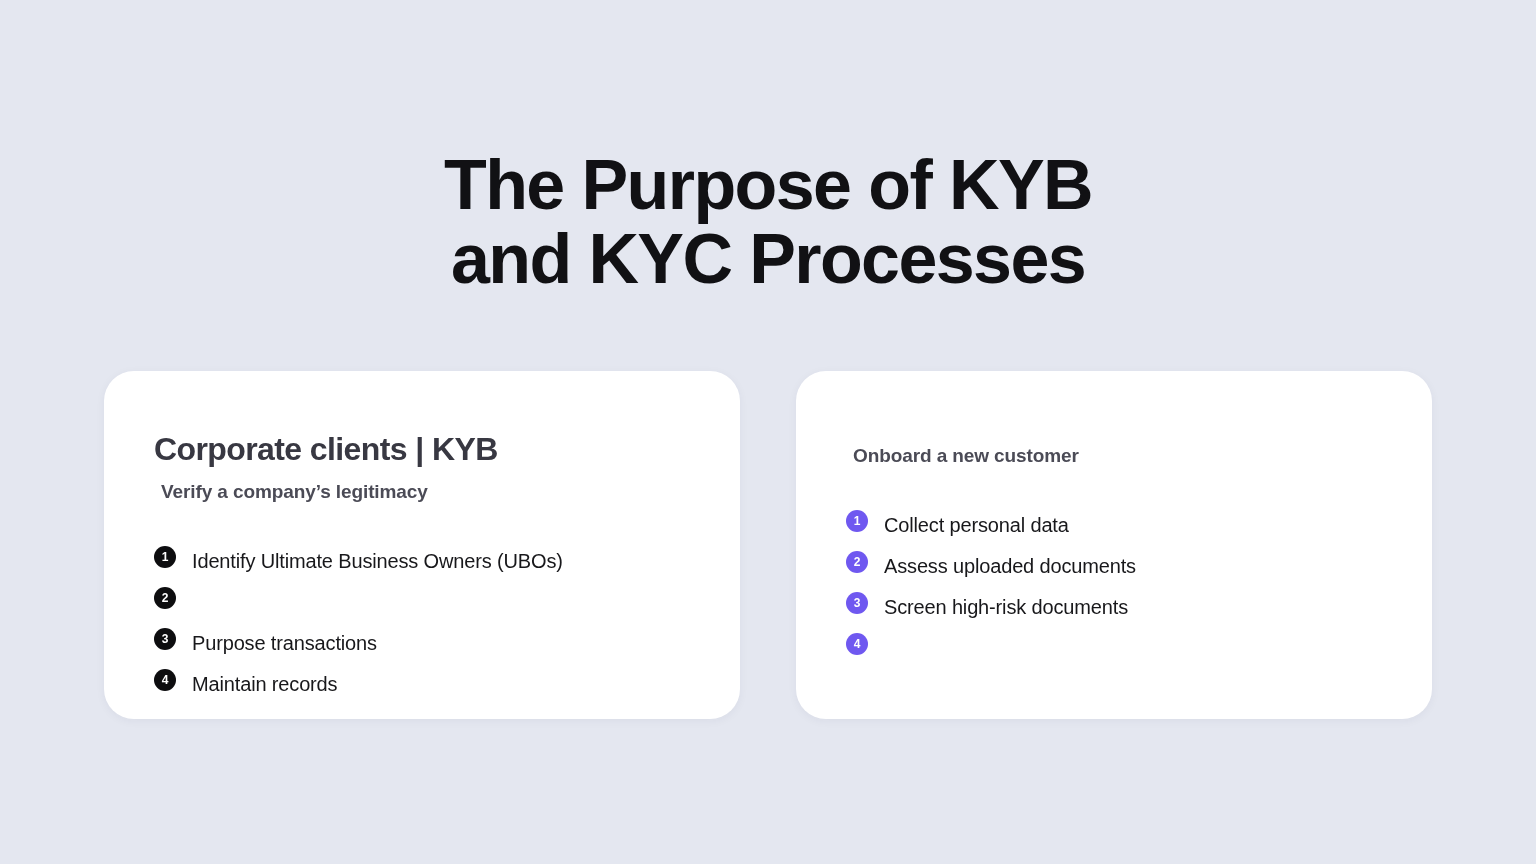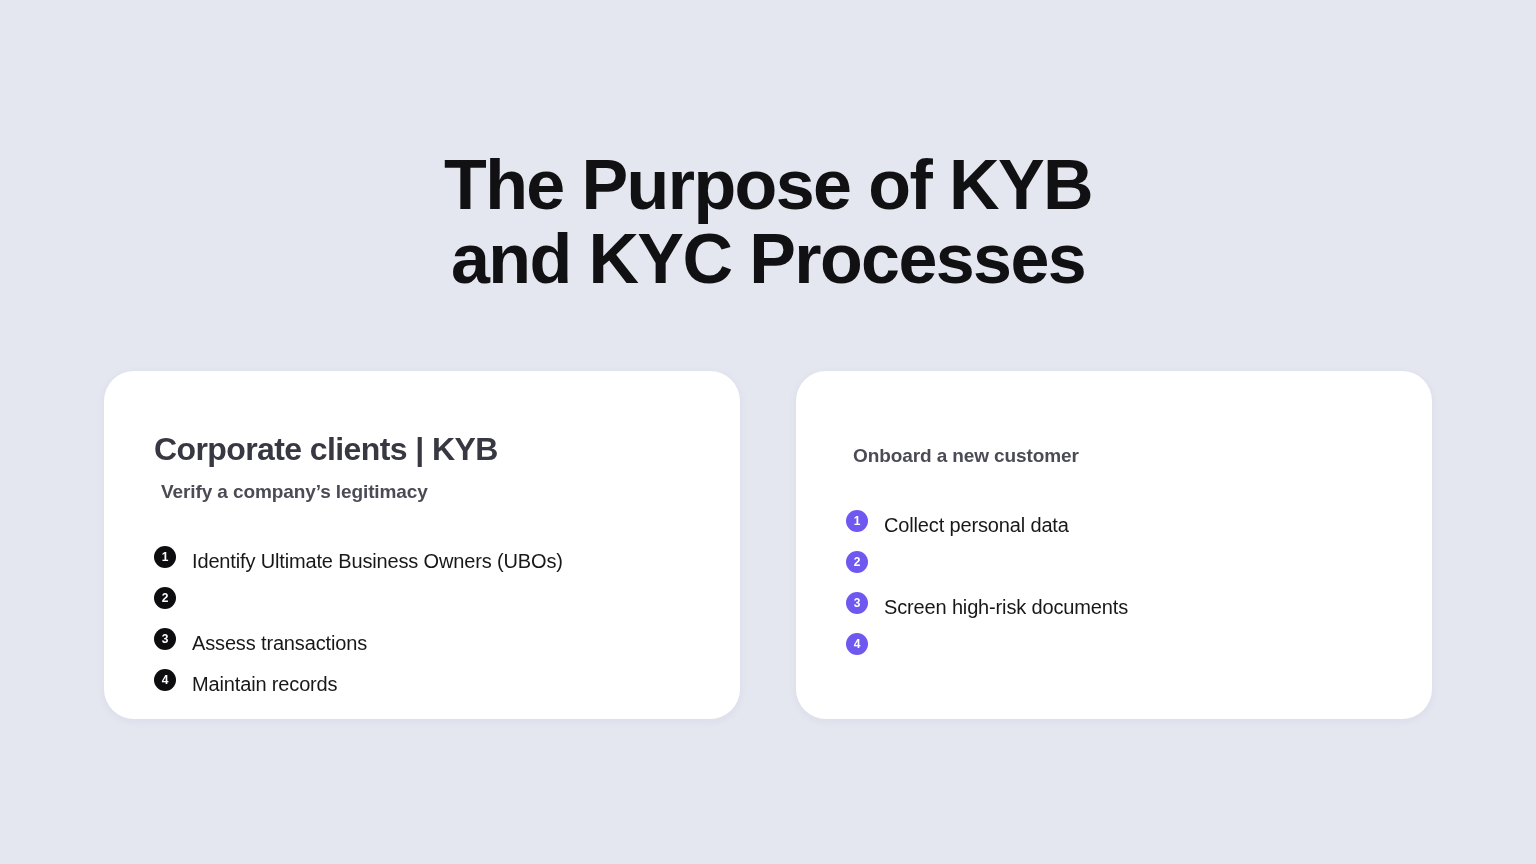--- a/index.html
+++ b/index.html
@@ -144,38 +144,39 @@
       <ul class="steps">
         <li class="step">
           <span class="step-badge badge-dark">1</span>
           <span class="step-label">Identify Ultimate Business Owners (UBOs)</span>
         </li>
         <li class="step">
           <span class="step-badge badge-dark">2</span>
         </li>
         <li class="step">
           <span class="step-badge badge-dark">3</span>
-          <span class="step-label">Assess transactions</span>
+          <span class="step-label">Purpose transactions</span>
         </li>
         <li class="step">
           <span class="step-badge badge-dark">4</span>
           <span class="step-label">Maintain records</span>
         </li>
       </ul>
     </section>
 
     <section class="card">
       <p class="card-subtitle">Onboard a new customer</p>
       <ul class="steps">
         <li class="step">
           <span class="step-badge badge-purple">1</span>
           <span class="step-label">Collect personal data</span>
         </li>
         <li class="step">
           <span class="step-badge badge-purple">2</span>
+          <span class="step-label">Assess uploaded documents</span>
         </li>
         <li class="step">
           <span class="step-badge badge-purple">3</span>
           <span class="step-label">Screen high-risk documents</span>
         </li>
         <li class="step">
           <span class="step-badge badge-purple">4</span>
         </li>
       </ul>
     </section>

